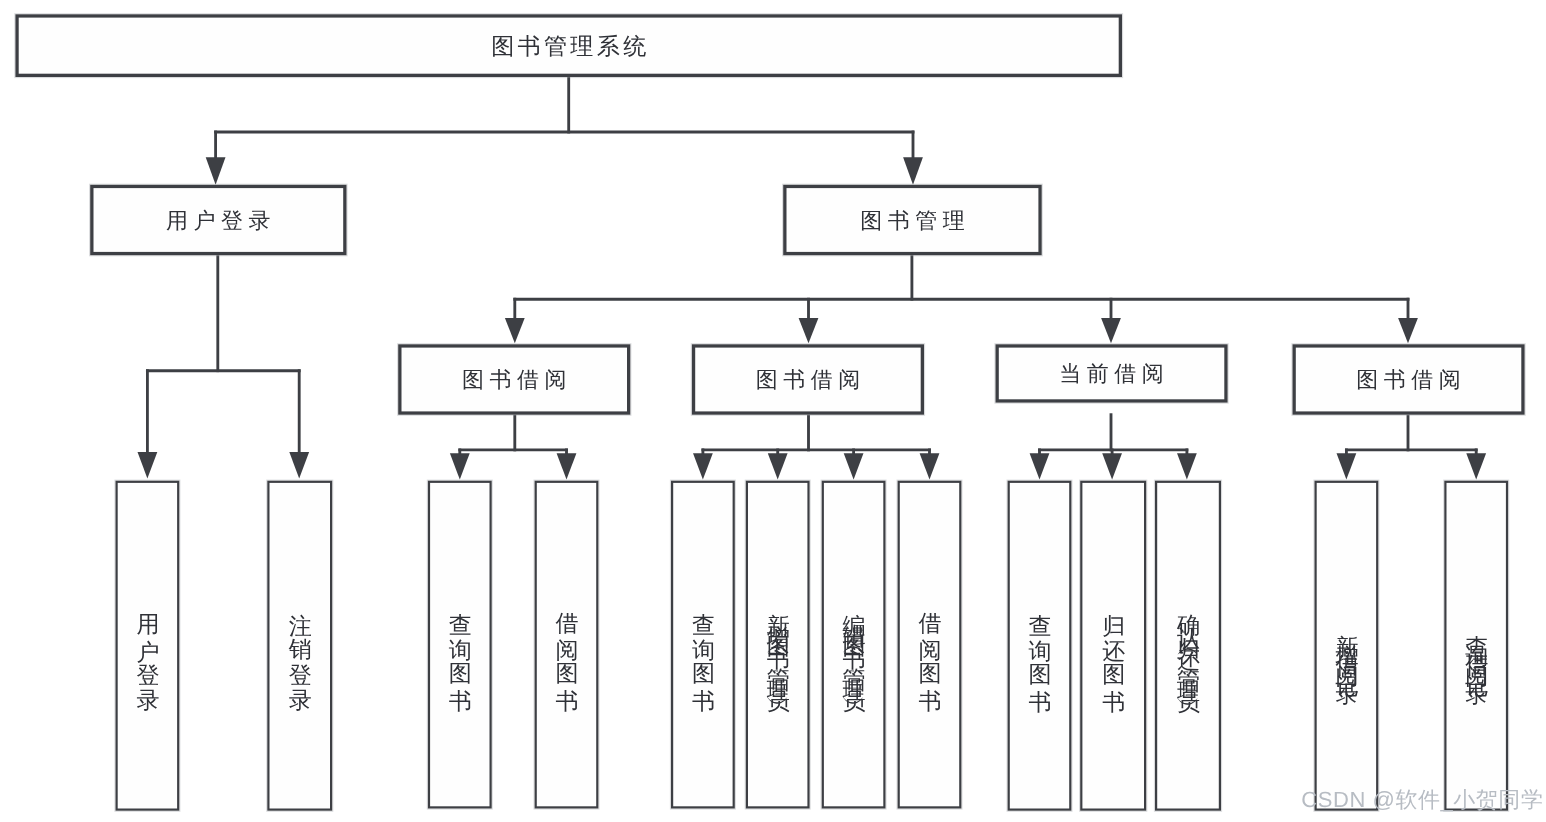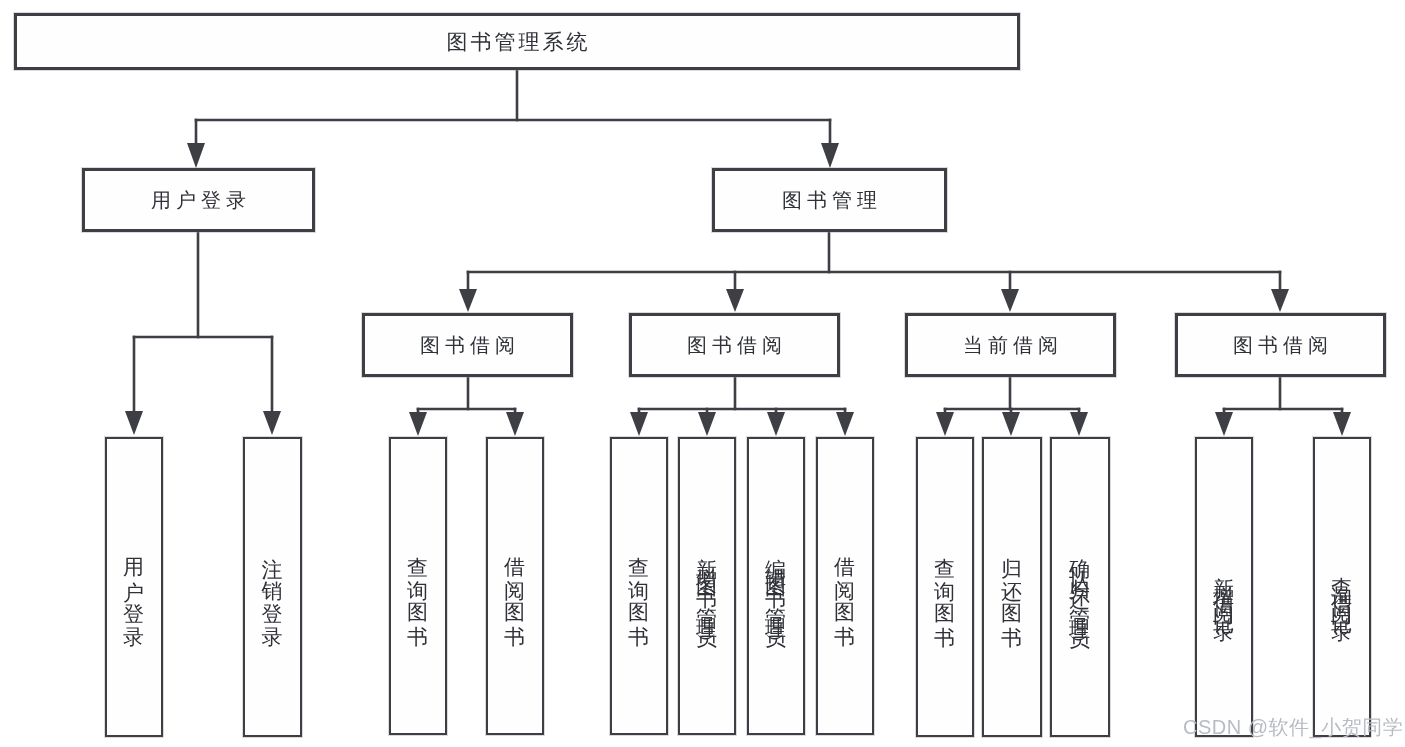--- a/index.html
+++ b/index.html
@@ -99,21 +99,21 @@
     </g>
   </svg>
 
   <div class="box title" style="left:14px;top:13px;width:1006px;height:57px;">图书管理系统</div>
 
   <div class="box hbox" style="left:82px;top:168px;width:233px;height:64px;">用户登录</div>
   <div class="box hbox" style="left:712px;top:168px;width:235px;height:64px;">图书管理</div>
 
   <div class="box hbox" style="left:362px;top:313px;width:211px;height:64px;">图书借阅</div>
   <div class="box hbox" style="left:629px;top:313px;width:211px;height:64px;text-align:right;">图书借阅</div>
-  <div class="box hbox" style="left:905px;top:313px;width:211px;height:64px;">当前借阅</div>
+  <div class="box hbox" style="left:905px;top:313px;width:211px;height:53px;">当前借阅</div>
   <div class="box hbox" style="left:1175px;top:313px;width:211px;height:64px;">图书借阅</div>
 
   <div class="box leaf gap-wide" style="left:105px;top:437px;width:58px;height:300px;">用户登录</div>
   <div class="box leaf gap-wide" style="left:243px;top:437px;width:59px;height:300px;">注销登录</div>
 
   <div class="box leaf gap-wide" style="left:389px;top:437px;width:58px;height:298px;">查询图书</div>
   <div class="box leaf gap-wide" style="left:486px;top:437px;width:58px;height:298px;">借阅图书</div>
 
   <div class="box leaf gap-wide" style="left:610px;top:437px;width:58px;height:298px;">查询图书</div>
   <div class="box leaf gap-tight" style="left:678px;top:437px;width:58px;height:298px;">新增图书（管理员）</div>

